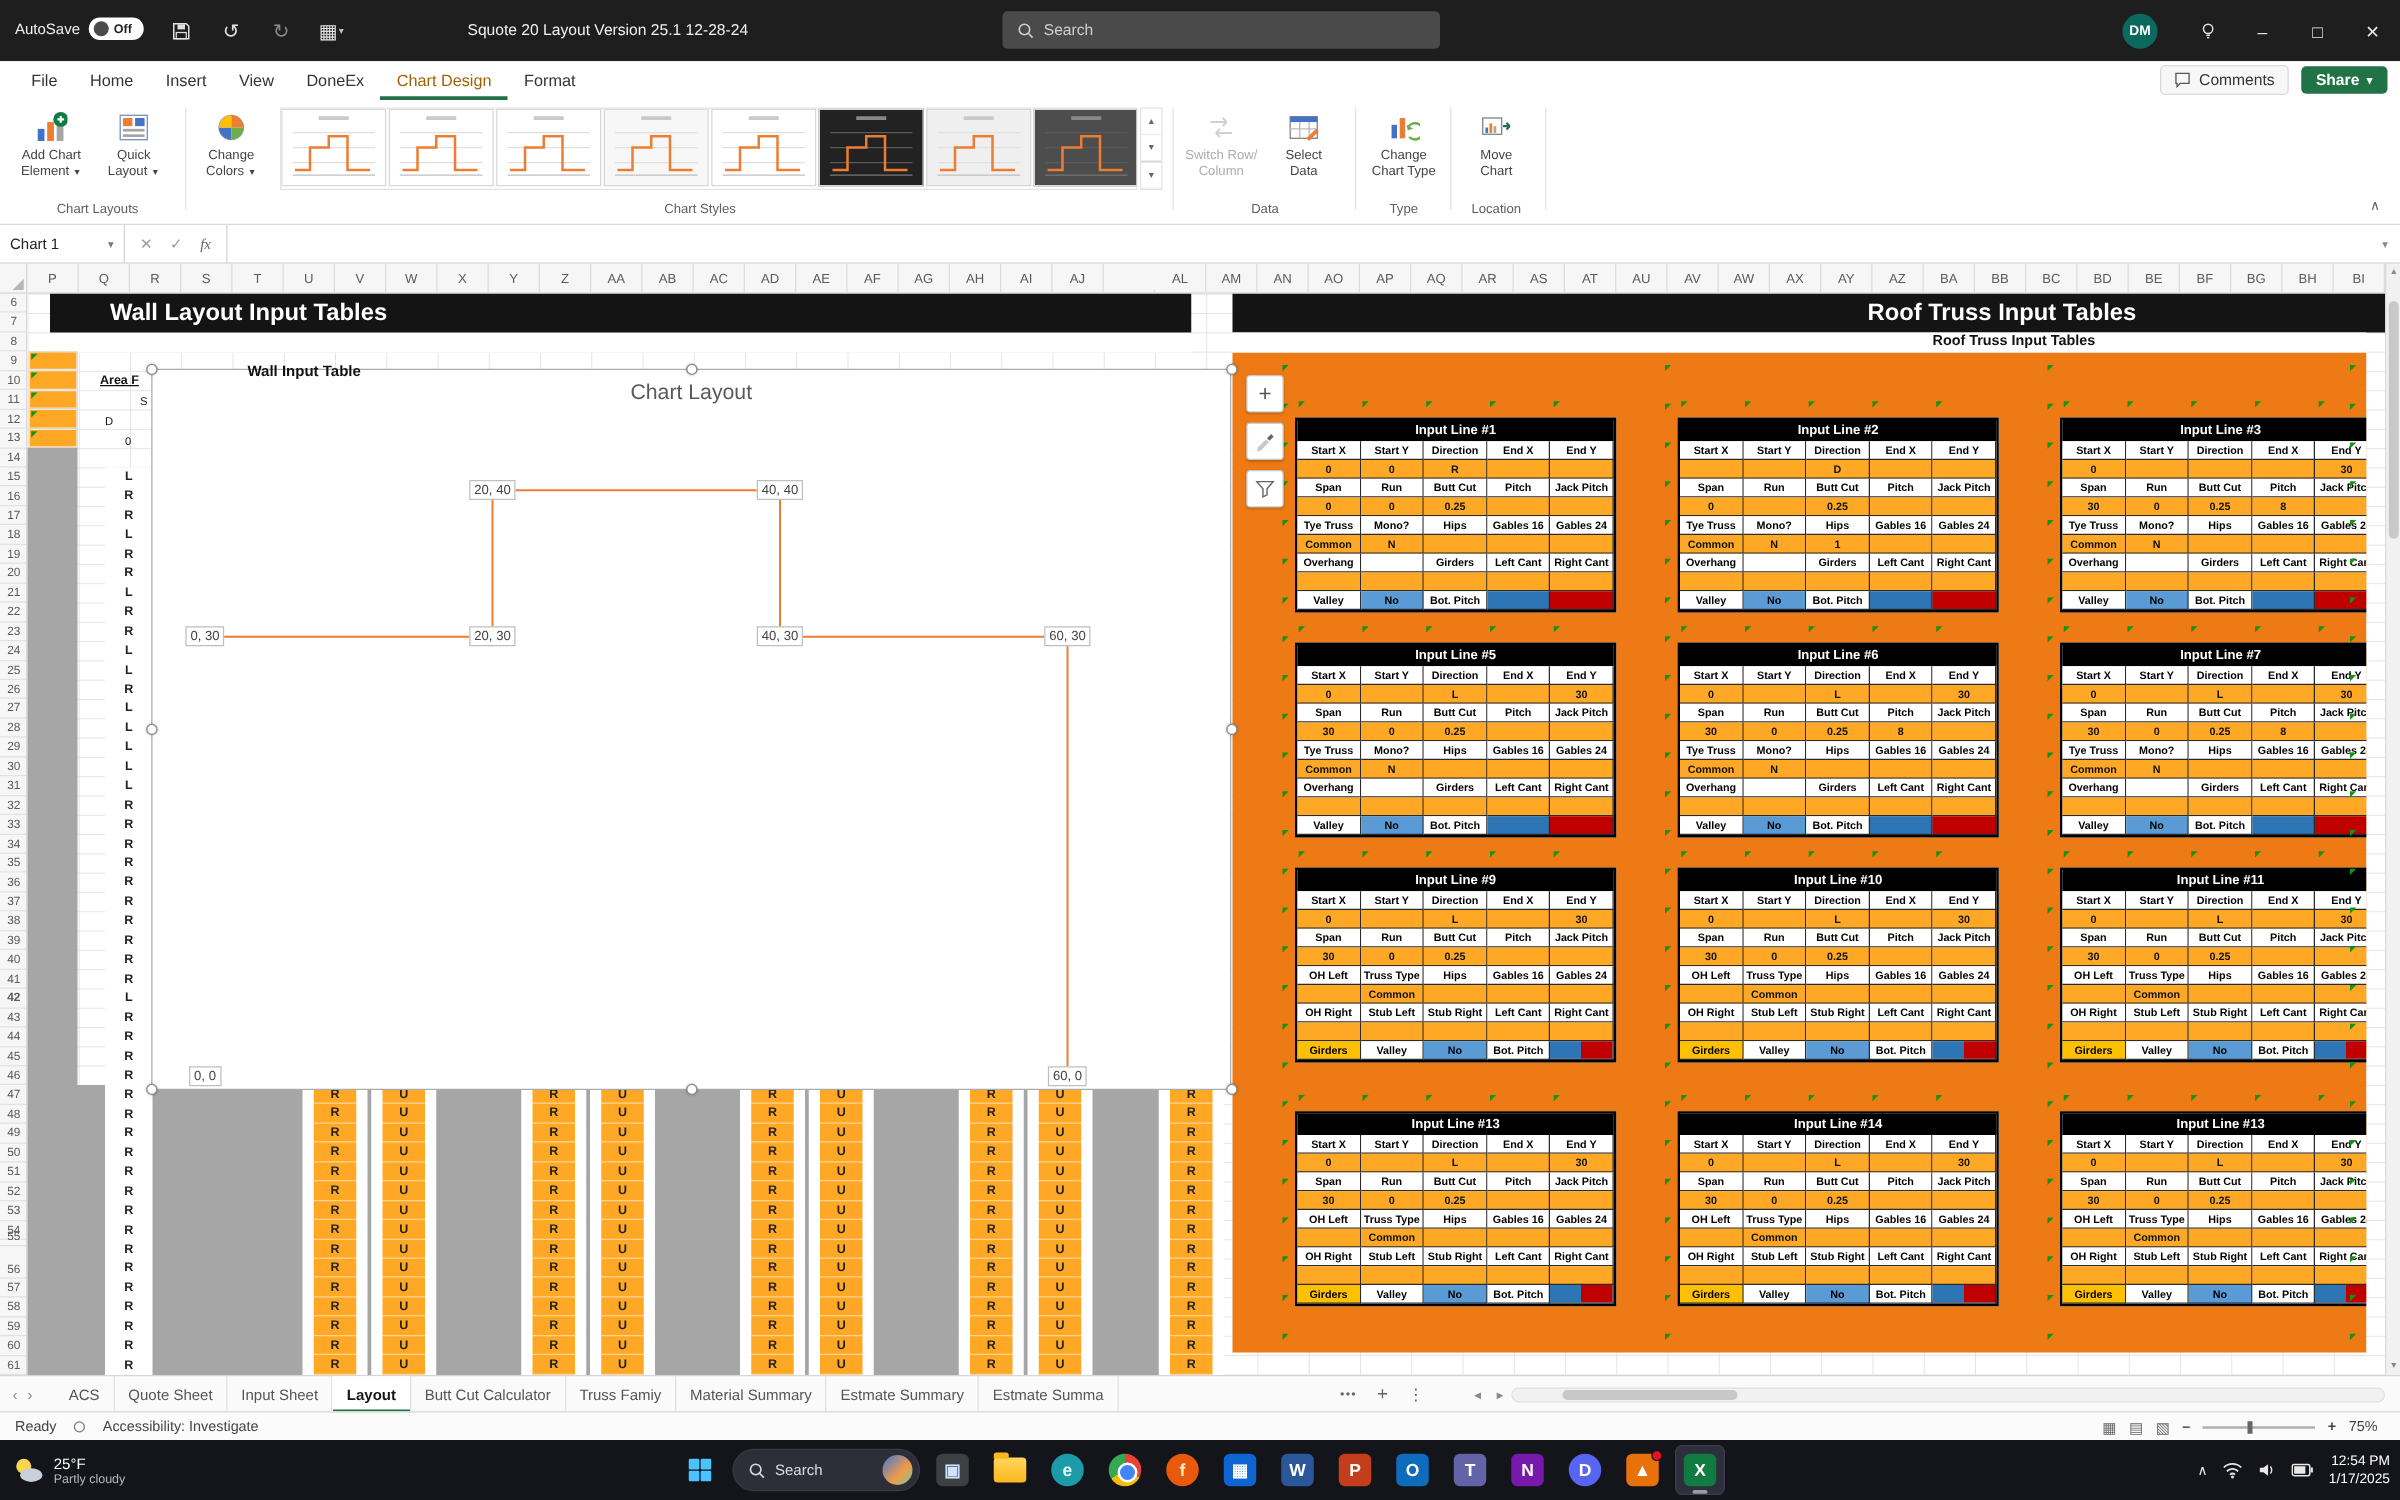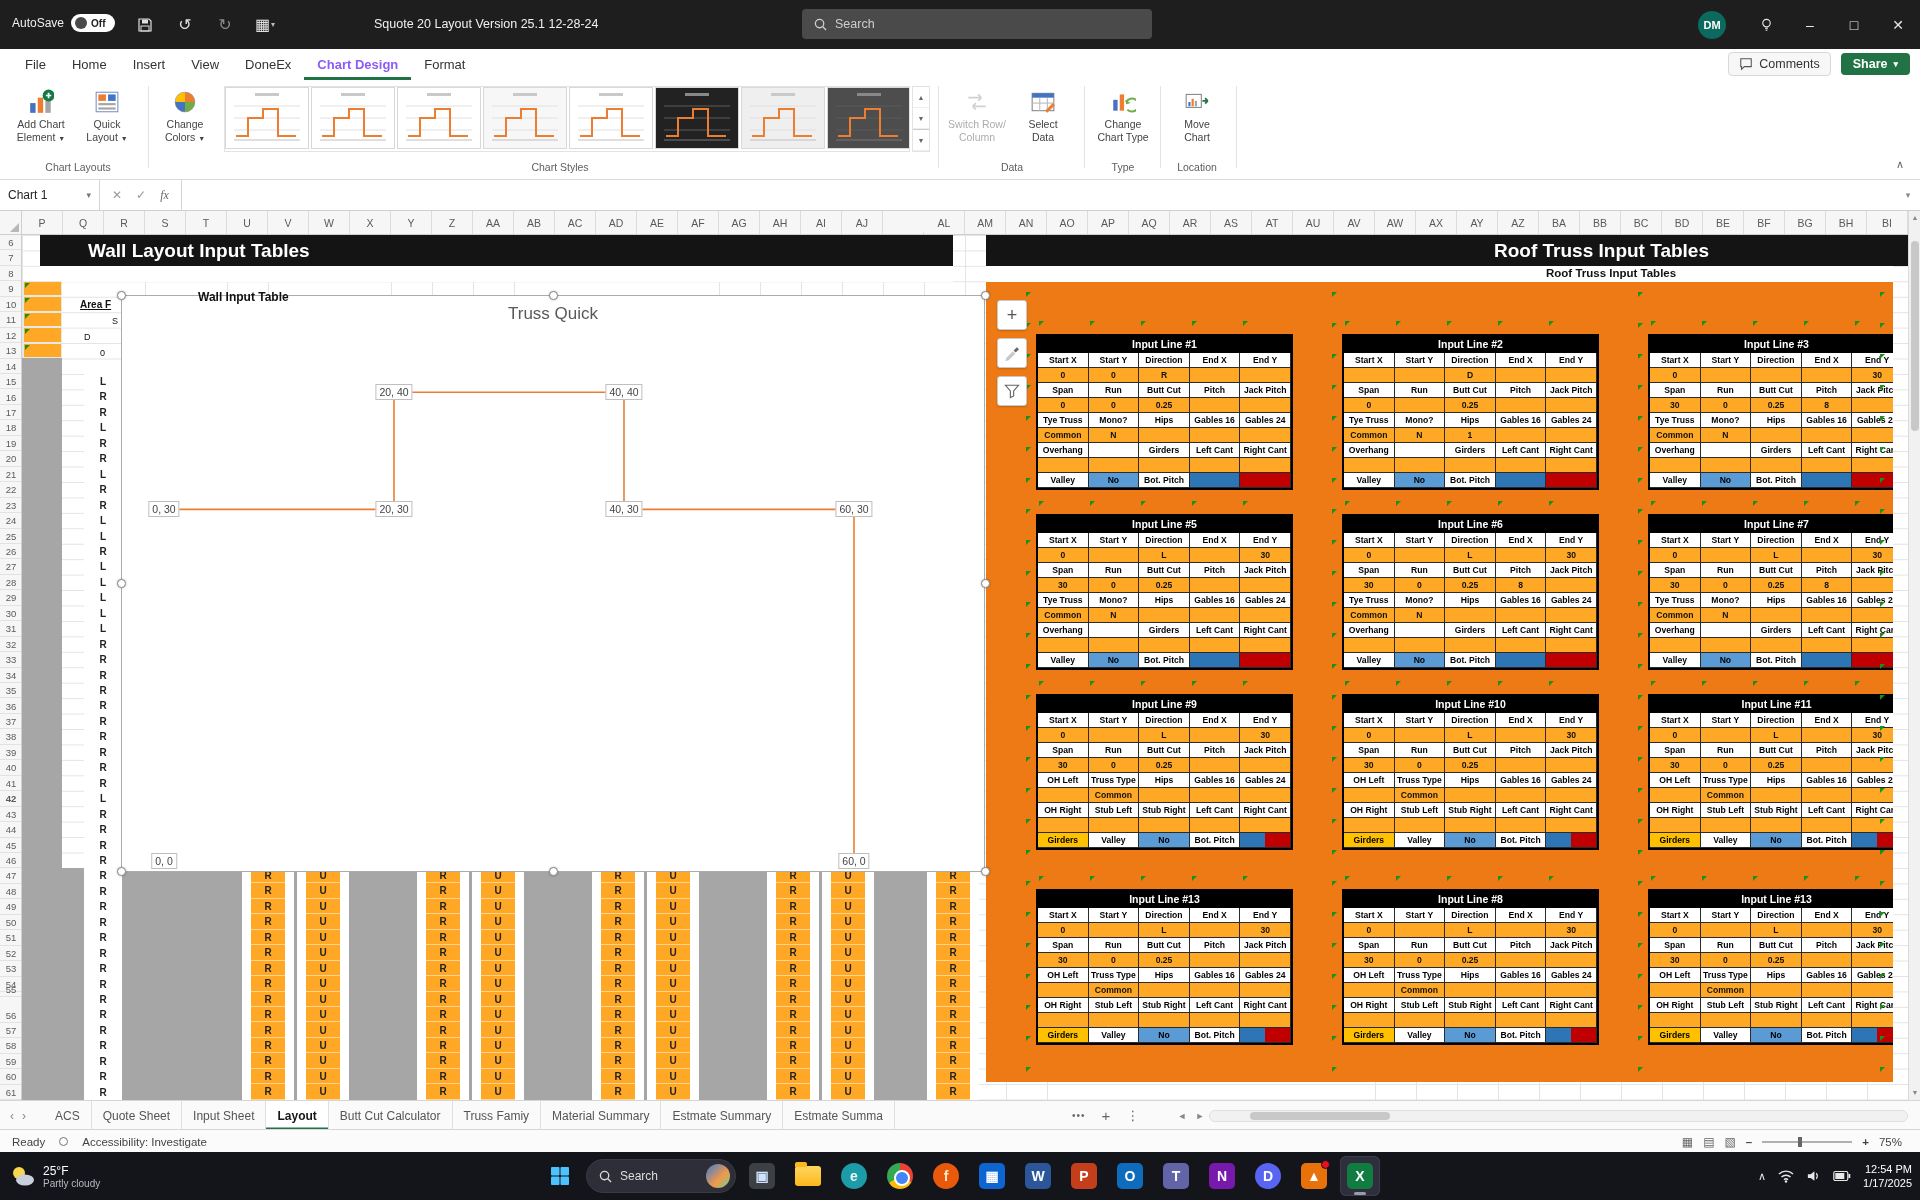--- a/index.html
+++ b/index.html
@@ -20,21 +20,21 @@
   .doc-title { position:absolute; left:374px; top:17px; font-size:12.5px; color:#f0f0f0; white-space:nowrap; }
   .tb-search { position:absolute; left:802px; top:9px; width:350px; height:30px; background:#4a4a4a; border-radius:4px; display:flex; align-items:center; gap:8px; padding:0 12px; color:#cfcfcf; font-size:12.5px; }
   .tb-right { position:absolute; right:0; top:0; height:49px; display:flex; align-items:center; }
   .avatar { width:28px; height:28px; border-radius:50%; background:#0b6a5d; color:#fff; font-size:11px; font-weight:700; display:flex; align-items:center; justify-content:center; margin-right:18px; }
   .tbicon-btn { width:44px; height:49px; display:flex; align-items:center; justify-content:center; color:#e6e6e6; font-size:14px; }
 
   
   .ribbontabs { position:absolute; left:0; top:49px; width:1920px; height:31px; background:#fff; }
   .rtabs { position:absolute; left:12px; top:0; height:31px; display:flex; }
   .rtab { padding:0 13px; height:31px; display:flex; align-items:center; font-size:13px; color:#333; cursor:default; }
-  .rtab.active { font-weight:700; color:#8b5cf6; box-shadow: inset 0 -3px 0 #217346; }
+  .rtab.active { font-weight:400; color:#a16207; box-shadow: inset 0 -3px 0 #217346; }
   .rtb-right { position:absolute; right:10px; top:3px; display:flex; gap:10px; align-items:center; }
   .comments-btn { display:flex; gap:6px; align-items:center; font-size:12.5px; color:#333; border:1px solid #d8d8d8; background:#f7f7f7; border-radius:4px; padding:4px 10px; }
   .share-btn { display:flex; gap:6px; align-items:center; font-size:12.5px; color:#fff; background:#217346; border-radius:4px; padding:4px 12px; font-weight:600; }
   .share-btn .caret { font-size:9px; }
 
   
   .ribbon { position:absolute; left:0; top:80px; width:1920px; height:100px; background:#fff; border-bottom:1px solid #d9d9d9; }
   .vsep { position:absolute; top:6px; width:1px; height:82px; background:#e3e3e3; }
   .bigbtn { width:66px; height:72px; display:flex; flex-direction:column; align-items:center; padding-top:5px; color:#444; border-radius:3px; }
   .bigbtn .bicon { width:26px; height:26px; margin-bottom:3px; }
@@ -1195,21 +1195,21 @@
         </div>
         <div class="trow">
           <div class="tc gold">Girders</div>
           <div class="tc lab">Valley</div>
           <div class="tc blue">No</div>
           <div class="tc lab">Bot. Pitch</div>
           <div class="tc bluered"></div>
         </div>
       </div>
       <div class="itable" style="left: 356px; top: 607px;">
-        <div class="thead">Input Line #8</div>
+        <div class="thead">Input Line #14</div>
         <div class="trow">
           <div class="tc lab">Start X</div>
           <div class="tc lab">Start Y</div>
           <div class="tc lab">Direction</div>
           <div class="tc lab">End X</div>
           <div class="tc lab">End Y</div>
         </div>
         <div class="trow">
           <div class="tc val">0</div>
           <div class="tc val"></div>
@@ -1736,21 +1736,21 @@
       <div class="frag" style="left: 80px; top: 299px; font-size: 10px; font-weight: 700; text-decoration: underline;">Area F</div>
       <div class="frag" style="left: 112px; top: 316px; font-size: 9px;">S</div>
       <div class="frag" style="left: 84px; top: 332px; font-size: 9px;">D</div>
       <div class="frag" style="left: 100px; top: 348px; font-size: 9px;">0</div>
     </div>
 
   <div class="chart">
     <svg id="truss-svg" width="862" height="575" style="position:absolute;left:0;top:0">
       <path id="truss-path" d="M42,213.39999999999998 L272,213.39999999999998 L272,96.19999999999999 L502,96.19999999999999 L502,213.39999999999998 L732,213.39999999999998 L732,565" fill="none" stroke="#ED7D31" stroke-width="1.6"></path>
     </svg>
-    <div class="chart-title">Truss Quick</div>
+    <div class="chart-title">Chart Layout</div>
     <div id="truss-labels">
         <div class="pt-label" style="left: 272px; top: 96.2px;">20, 40</div>
         <div class="pt-label" style="left: 502px; top: 96.2px;">40, 40</div>
         <div class="pt-label" style="left: 42px; top: 213.4px;">0, 30</div>
         <div class="pt-label" style="left: 272px; top: 213.4px;">20, 30</div>
         <div class="pt-label" style="left: 502px; top: 213.4px;">40, 30</div>
         <div class="pt-label" style="left: 732px; top: 213.4px;">60, 30</div>
         <div class="pt-label" style="left: 42px; top: 565px;">0, 0</div>
         <div class="pt-label" style="left: 732px; top: 565px; text-align: center;">60, 0</div>
       </div>

